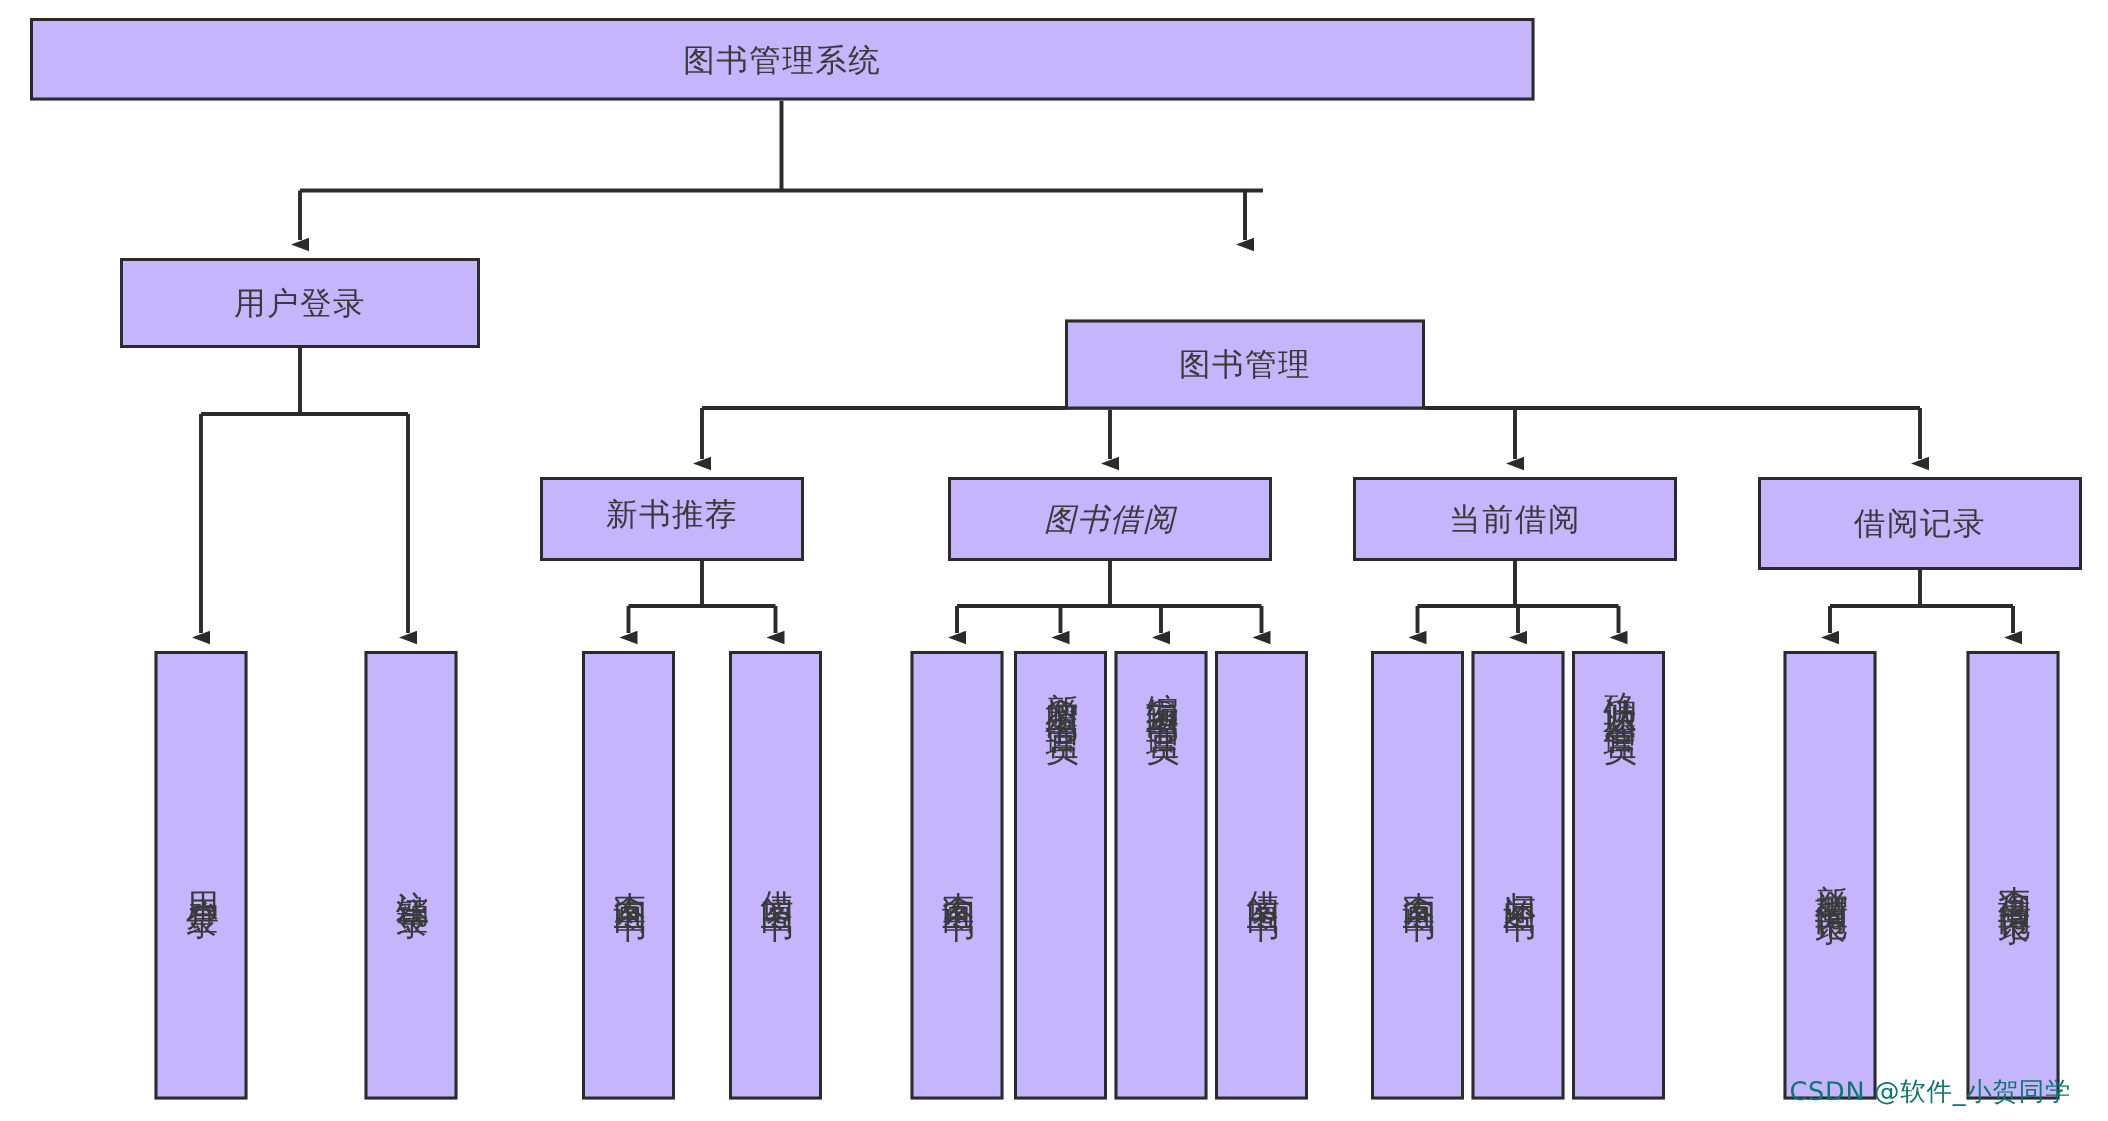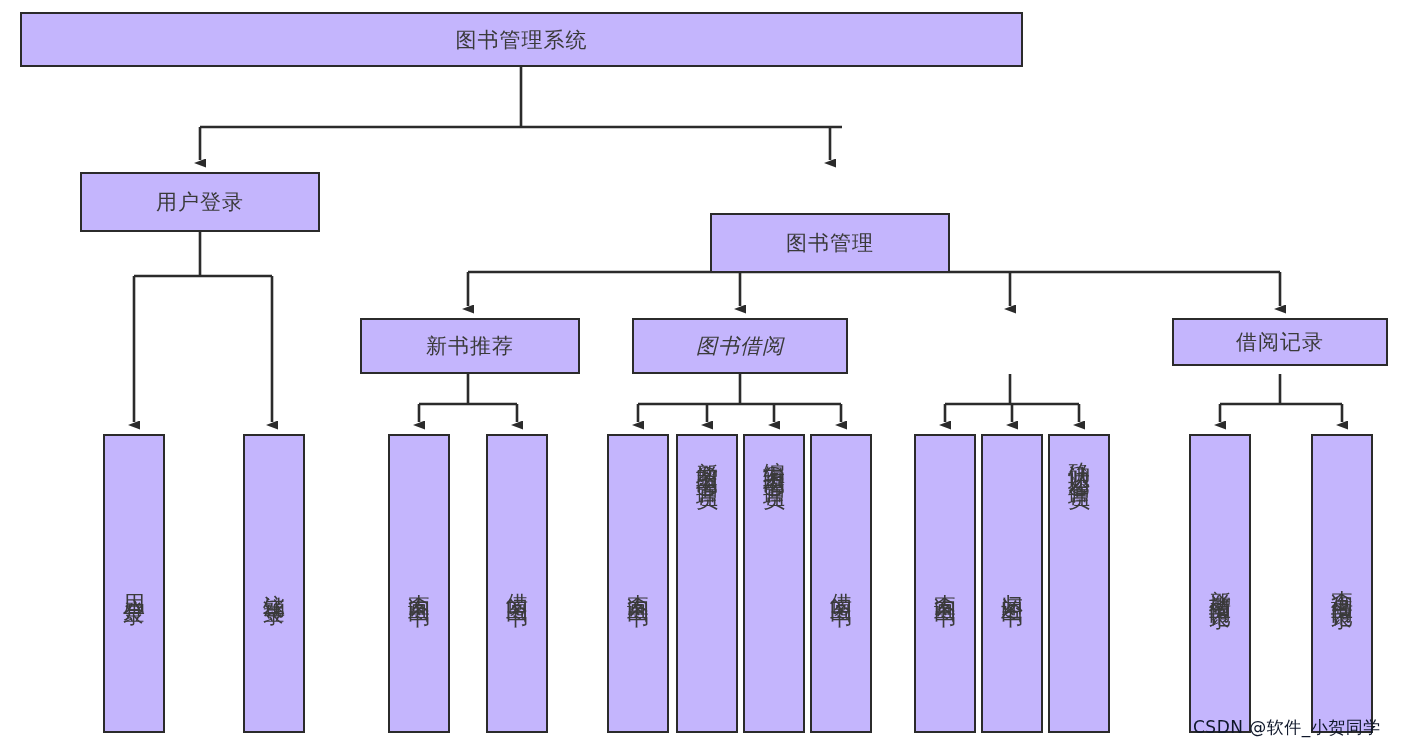--- a/index.html
+++ b/index.html
@@ -69,21 +69,21 @@
     top: 0;
     width: 1405px;
     height: 747px;
     pointer-events: none;
   }
   #watermark {
     position: absolute;
     left: 1193px;
     top: 716px;
     font-size: 17px;
-    color: #0f172a;
+    color: #0f766e;
     letter-spacing: 0.5px;
     white-space: nowrap;
   }
 </style>
 </head>
 <body>
 
 <div id="diagram-root">
 
   <svg id="connector-layer" viewBox="0 0 1405 747" width="1405" height="747">
@@ -140,27 +140,30 @@
     <div class="node-label horizontal">图书管理系统</div>
   </div>
 
   <div class="node-box" style="left:80px; top:172px; width:240px; height:60px;">
     <div class="node-label horizontal">用户登录</div>
   </div>
   <div class="node-box" style="left:710px; top:172px; width:240px; height:60px;margin-top:41px;">
     <div class="node-label horizontal">图书管理</div>
   </div>
 
-  <div class="node-box" style="left:360px; top:318px; width:220px; height:56px;">
+  <div class="node-box" style="left:360px; top:318px; width:176px; height:56px;font-family:Liberation Mono, monospace;">
     <div class="node-label horizontal">新书推荐</div>
   </div>
   <div class="node-box" style="left:632px; top:318px; width:216px; height:56px;font-style:italic;">
     <div class="node-label horizontal">图书借阅</div>
   </div>
-  <div class="node-box" style="left:1172px; top:318px; width:216px; height:48px;">
+  <div class="node-box" style="left:902px; top:318px; width:216px; height:56px;">
+    <div class="node-label horizontal">当前借阅</div>
+  </div>
+  <div class="node-box" style="left:1172px; top:318px; width:216px; height:62px;">
     <div class="node-label horizontal">借阅记录</div>
   </div>
 
   <div class="node-box" style="left:103px; top:434px; width:62px; height:299px;">
     <div class="node-label vertical mid">用户登录</div>
   </div>
   <div class="node-box" style="left:243px; top:434px; width:62px; height:299px;">
     <div class="node-label vertical mid">注销登录</div>
   </div>
 

